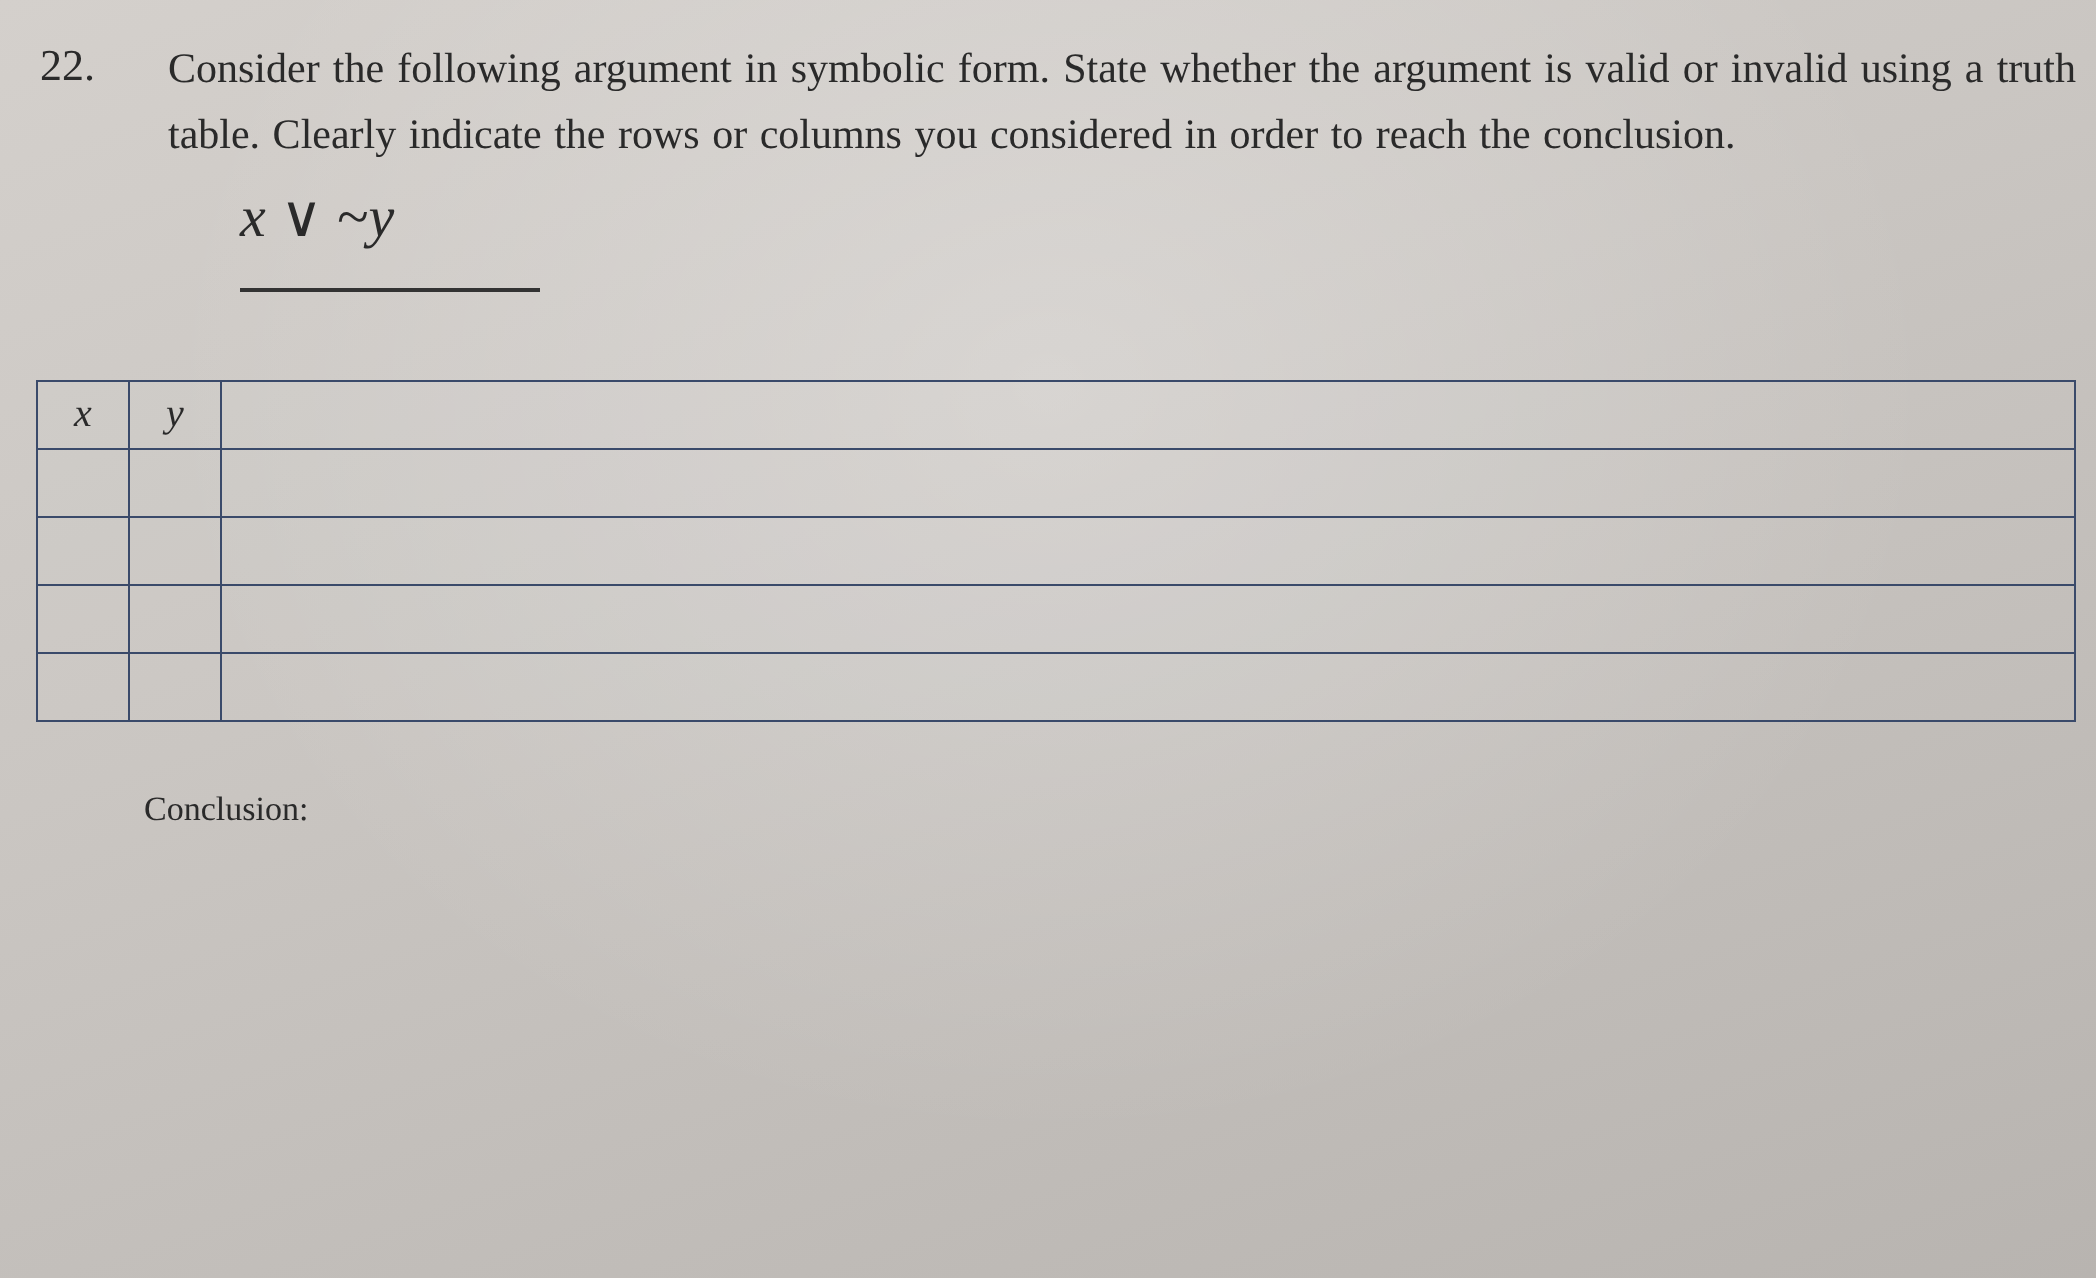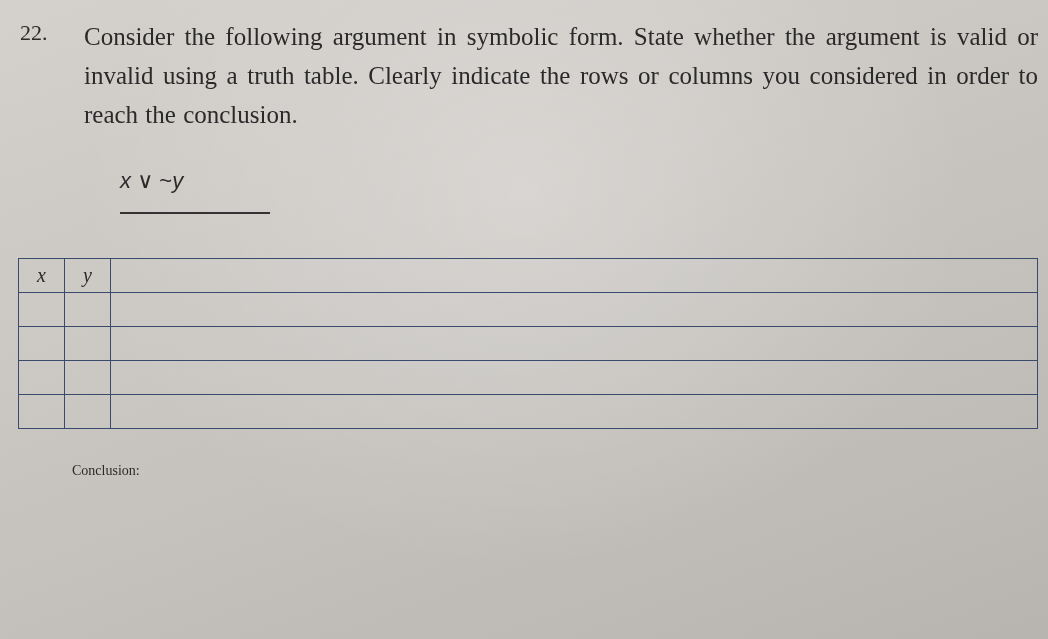--- a/index.html
+++ b/index.html
@@ -22,31 +22,31 @@
     }
     .q-wrap { display: flex; gap: 30px; position:relative; }
     .q-num {
       min-width: 34px;
       font-size: 22px;
       font-weight: 400;
       padding-top: 2px;
     }
     .q-body { flex: 1; }
     .prompt {
-      font-size: 25px;
+      font-size: 21px;
       line-height: 1.55;
       text-align: justify;
       word-spacing: 1px;
     }
     .argument {
-      margin-top: 36px;
+      margin-top: 12px;
       margin-left: 36px;
-      font-family: Liberation Sans, sans-serif;
+      font-family: Liberation Serif, serif;
       font-style: italic;
-      font-size: 22px;
+      font-size: 29px;
       line-height: 1;
     }
     .arg-line { margin-bottom: 20px; }
     .rule {
       width: 150px;
       border-top: 2px solid #333;
       margin: 8px 0 18px 0;
     }
     .therefore { font-style: normal; letter-spacing: 0; margin-right:6px; }
     .sym { font-style: normal; }
@@ -63,21 +63,21 @@
     }
     td {
       border: 1px solid #3a4a6a;
       height: 34px;
       vertical-align: middle;
     }
     td.small { width: 46px; text-align:center; font-style: italic; font-size:20px; }
     .conclusion {
       margin-top: 34px;
       margin-left: -12px;
-      font-size: 14px;
+      font-size: 17px;
     }
   </style>
 </head>
 <body>
 
 <div class="q-wrap">
   <div class="q-num">22.</div>
   <div class="q-body">
     <p class="prompt">Consider the following argument in symbolic form. State whether the argument is valid or invalid using a truth table. Clearly indicate the rows or columns you considered in order to reach the conclusion.</p>
 

